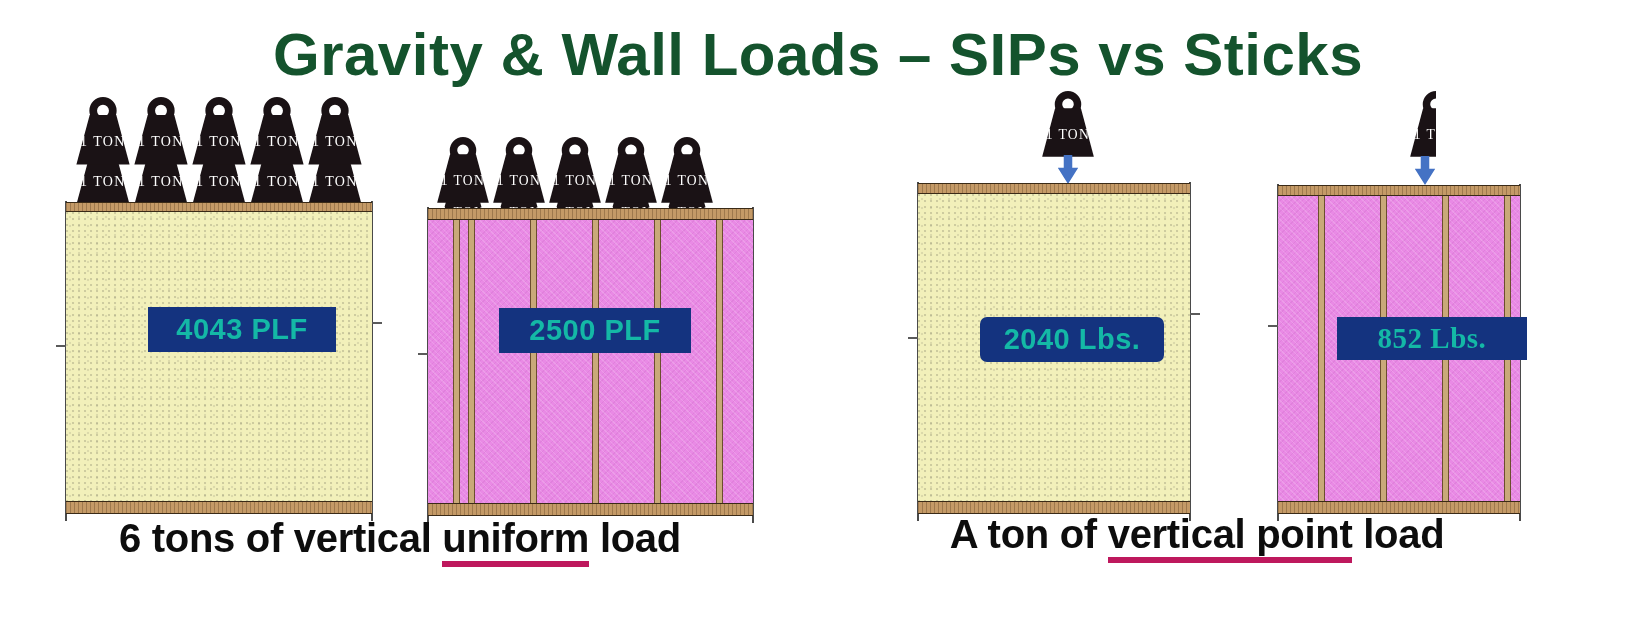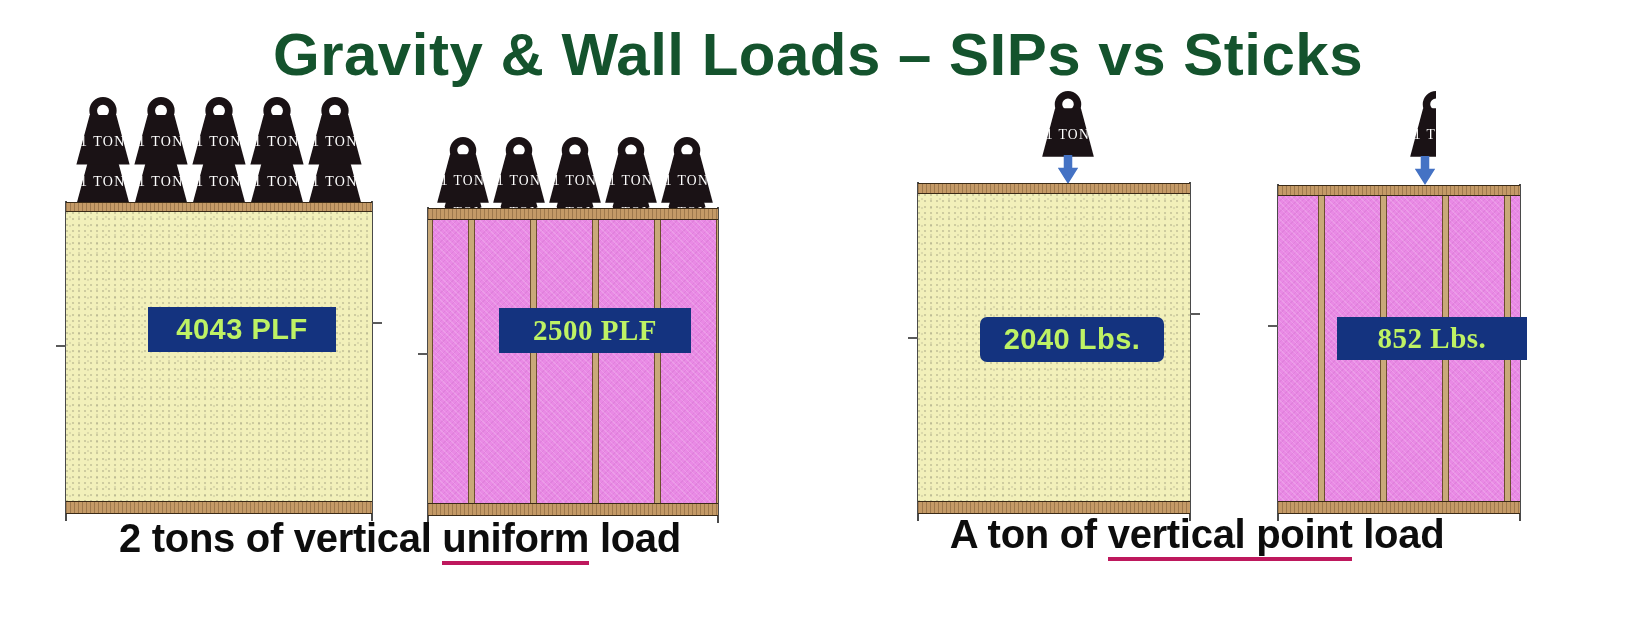--- a/index.html
+++ b/index.html
@@ -64,35 +64,35 @@
         #c9a979 1px,#c9a979 6px,
         #6b4e2e 6px,#6b4e2e 7px,
         transparent 7px,transparent 62px),
       repeating-linear-gradient(45deg,rgba(255,255,255,.16) 0 1px,transparent 1px 4px),
       repeating-linear-gradient(135deg,rgba(195,95,190,.22) 0 1px,transparent 1px 4px);
     background-position:40px 0,0 0,0 0;
   }
 
   
   .load-label{
-    position:absolute;background:#14337f;color:#bef264;
+    position:absolute;background:#14337f;color:#14b8a6;
     font-size:29px;font-weight:bold;text-align:center;
     display:flex;align-items:center;justify-content:center;
     letter-spacing:0.5px;
   }
 
   
   .arrow{position:absolute;}
 
   
   .caption{
     position:absolute;text-align:center;color:#0d0d0d;
     font-size:40px;font-weight:bold;letter-spacing:-0.3px;white-space:nowrap;
   }
-  .caption .u{border-bottom:4px solid #be185d;padding-bottom:1px;}
+  .caption .u{border-bottom:6px solid #be185d;padding-bottom:1px;}
 
   .defs{position:absolute;width:0;height:0;overflow:hidden;}
 </style>
 </head>
 <body>
 
 <svg class="defs" aria-hidden="true">
   <defs>
     <symbol id="kettlebell" viewBox="0 0 100 100">
       <circle cx="50" cy="21" r="14" fill="none" stroke="#1a1215" stroke-width="11"></circle>
@@ -152,21 +152,21 @@
       <div class="rail r"></div>
       <div class="tick l" style="top:143px;"></div>
       <div class="tick r" style="top:120px;"></div>
       <div class="plate top"></div>
       <div class="body sip-body"></div>
       <div class="plate bottom"></div>
       <div class="load-label" style="left:82px;top:105px;width:188px;height:45px;">4043 PLF</div>
     </div>
   </div>
 
-  <div class="panel" style="left:428px;top:136px;width:290px;height:387px;font-family:Liberation Serif, serif;">
+  <div class="panel" style="left:428px;top:136px;width:325px;height:387px;">
 
     <div class="wrow" style="left:0px;top:32px;">
       <svg class="wt" width="70" height="68">
           <use href="#kettlebell"></use>
         </svg>
       <svg class="wt" width="70" height="68">
           <use href="#kettlebell"></use>
         </svg>
       <svg class="wt" width="70" height="68">
           <use href="#kettlebell"></use>
@@ -241,20 +241,20 @@
       <div class="rail r"></div>
       <div class="tick l" style="top:140px;"></div>
       <div class="plate top" style="height:9px;"></div>
       <div class="body stick-body"></div>
       <div class="plate bottom"></div>
       <div class="load-label" style="left:59px;top:132px;width:190px;height:43px;">852 Lbs.</div>
     </div>
   </div>
 
   <div class="caption" style="left:60px;top:516px;width:680px;">
-    <span>2 tons of vertical </span><span class="u">uniform</span><span> load</span>
+    <span>6 tons of vertical </span><span class="u">uniform</span><span> load</span>
   </div>
 
   <div class="caption" style="left:897px;top:512px;width:600px;">
     <span>A ton of </span><span class="u">vertical point</span><span> load</span>
   </div>
 
 </div>
 
 </body></html>

